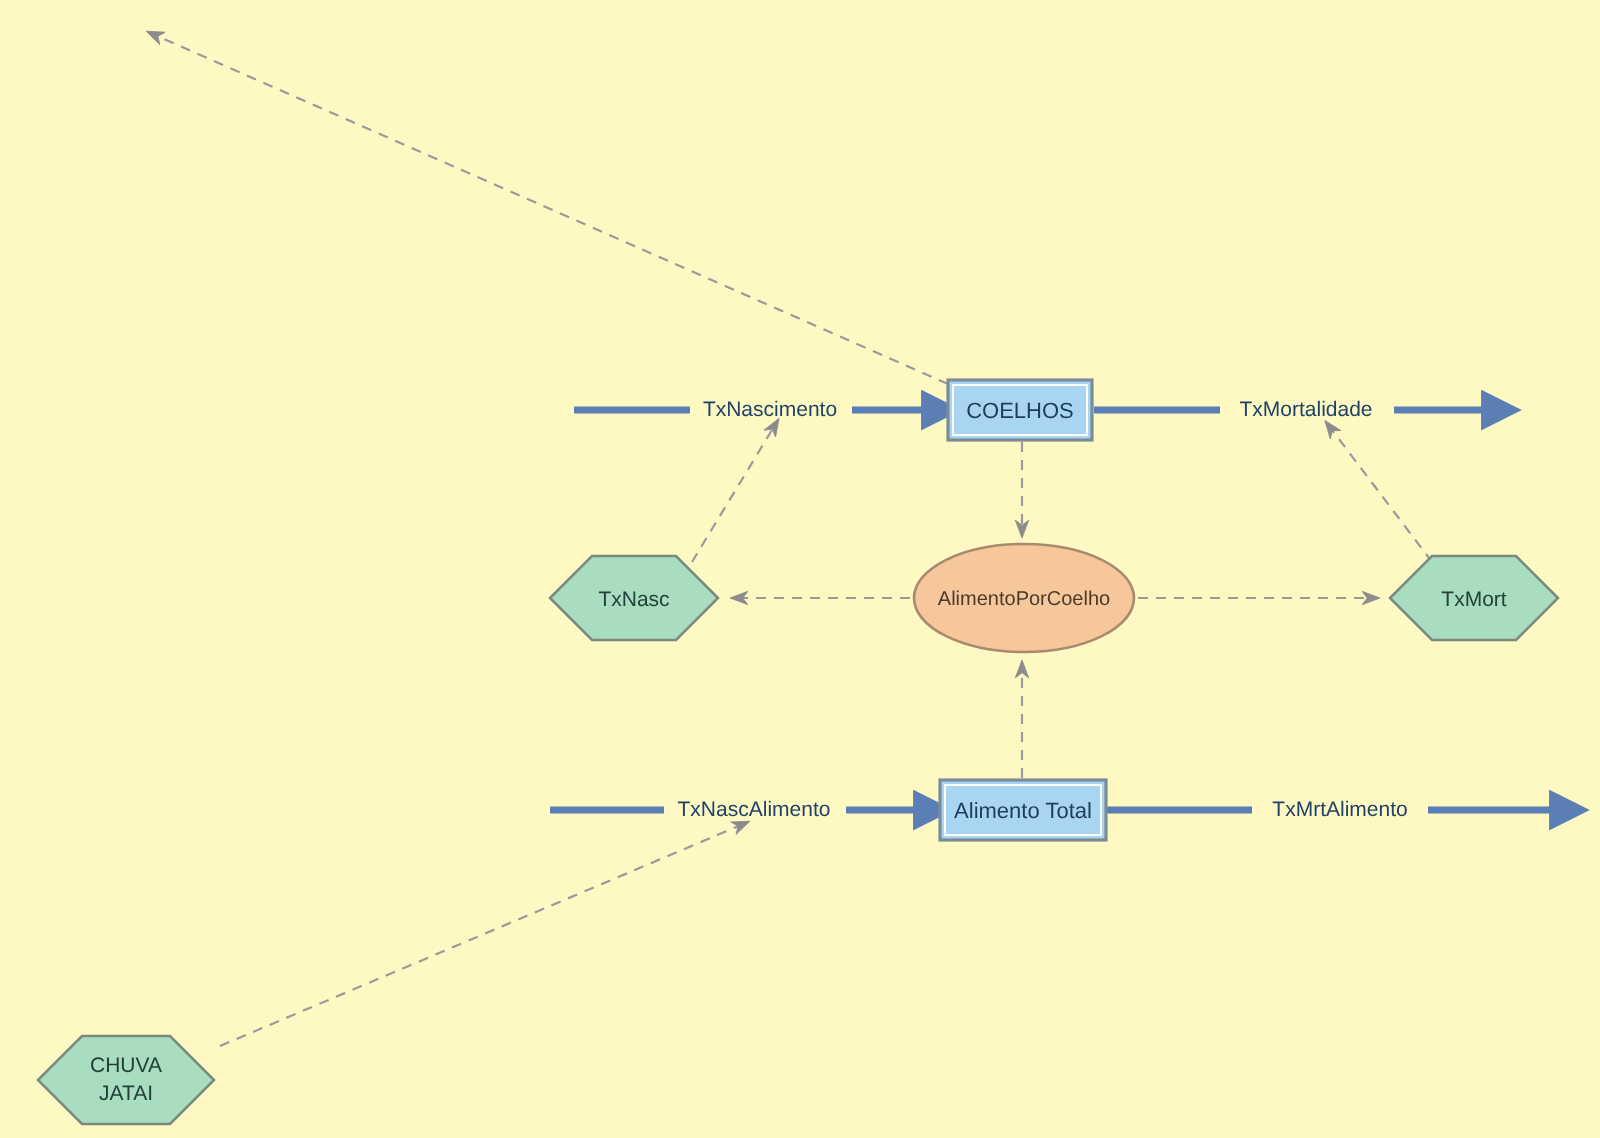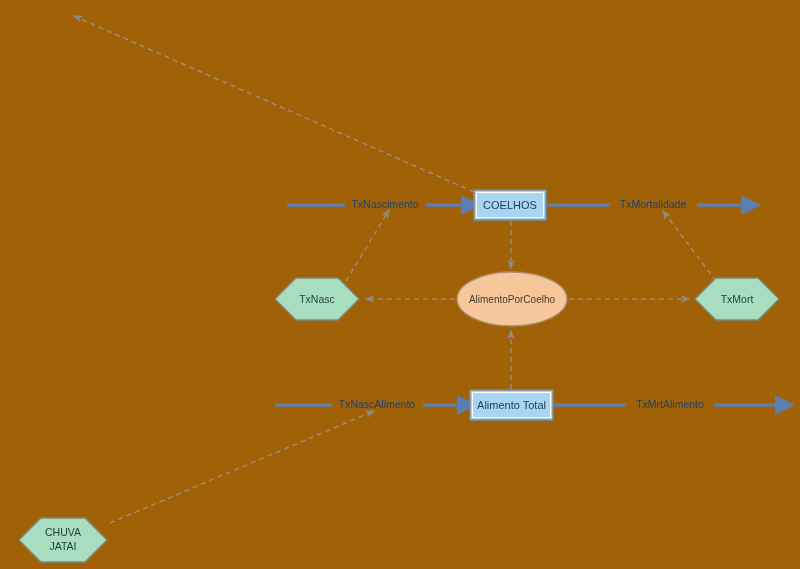--- a/index.html
+++ b/index.html
@@ -8,21 +8,21 @@
     padding: 0;
     background: #ffffff;
   }
   body {
     font-family: "Liberation Sans", sans-serif;
   }
   #canvas {
     position: relative;
     width: 800px;
     height: 569px;
-    background: #a16207;
+    background: #fef9c3;
     overflow: hidden;
   }
   #diagram-svg {
     position: absolute;
     left: 0;
     top: 0;
     width: 800px;
     height: 569px;
   }
   .node-label {

